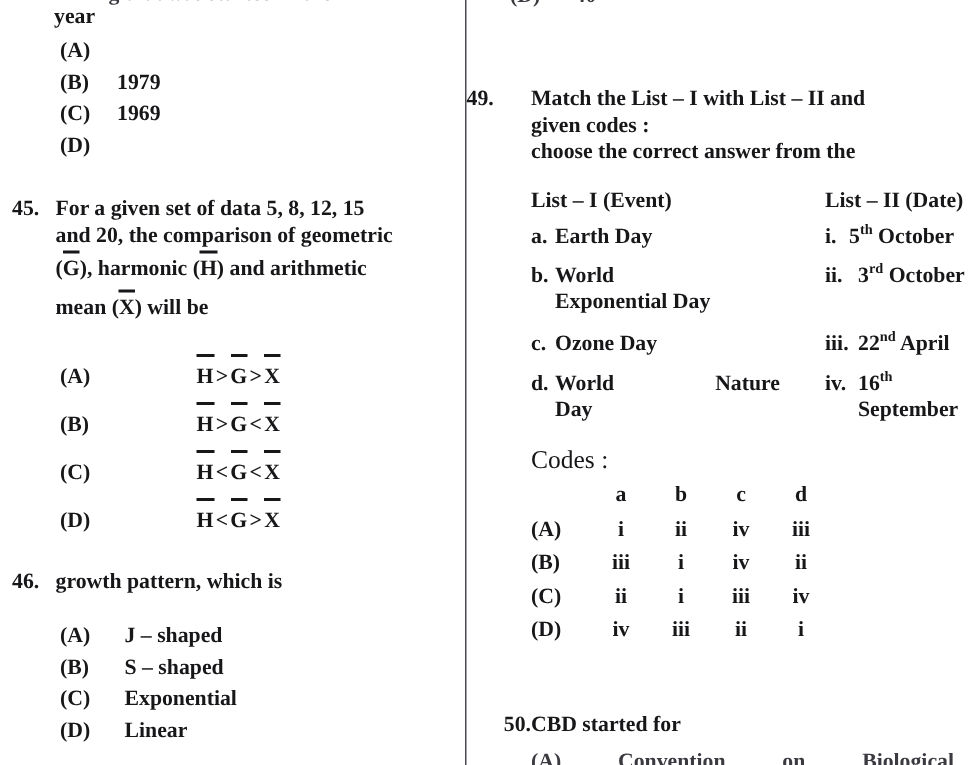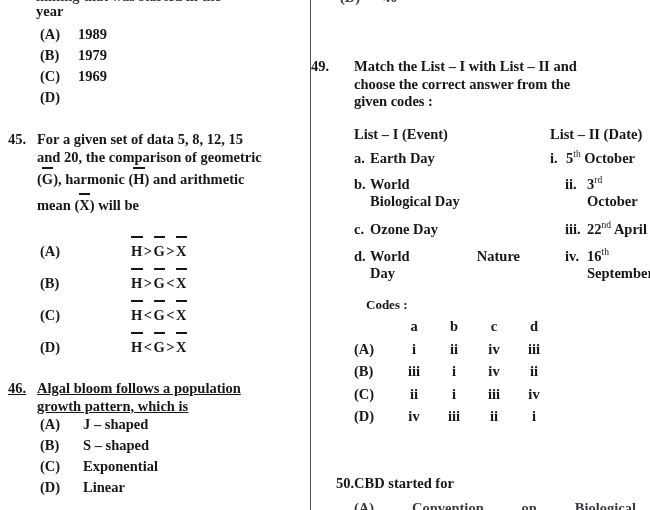--- a/index.html
+++ b/index.html
@@ -114,39 +114,38 @@
     font-size: 14.5px;
     line-height: 17px;
     font-weight: 600;
     display: flex;
     align-items: flex-start;
   }
   .listcell .mk {
     flex: 0 0 auto;
     width: 16px;
   }
-  .listcell .mk.wide { width: 22px; margin-left: 15px; }
+  .listcell .mk.wide { width: 22px; }
   .listcell .tx { flex: 1 1 auto; }
   .listcell .tx.spread {
     display: flex;
     justify-content: space-between;
   }
   sup {
     font-size: 0.66em;
     vertical-align: super;
     line-height: 0;
+    font-weight: bold;
+  }
+
+  
+  .codes-title {
     font-weight: normal;
-  }
-
-  
-  .codes-title {
-    font-weight: bold;
-    font-size: 13px;
+    font-size: 17px;
     margin-bottom: 4px;
-    margin-left: 12px;
   }
   .codes {
     display: grid;
     grid-template-columns: 40px 40px 40px 40px 40px;
     row-gap: 3px;
   }
   .codes .cell {
     font-size: 14.5px;
     line-height: 19.5px;
     font-weight: 600;
@@ -181,21 +180,20 @@
       <div class="q-stem faded">mining that was started in the</div>
     </div>
 
     <div class="q" style="left:36px; top:3px; width:258px;">
       <div class="q-stem">year</div>
     </div>
 
     <div class="q opts" style="left:40px; top:22px; width:250px;">
       <div class="opt" style="line-height:21px;">
         <span class="opt-lbl" style="width:38px;">(A)</span>
-        <span class="opt-txt">1989</span>
       </div>
       <div class="opt" style="line-height:21px;">
         <span class="opt-lbl" style="width:38px;">(B)</span>
         <span class="opt-txt">1979</span>
       </div>
       <div class="opt" style="line-height:21px;">
         <span class="opt-lbl" style="width:38px;">(C)</span>
         <span class="opt-txt">1969</span>
       </div>
       <div class="opt" style="line-height:21px;">
@@ -239,25 +237,24 @@
         </span>
       </div>
       <div class="opt" style="line-height:31px;">
         <span class="opt-lbl" style="width:43px;">(D)</span>
         <span class="mathline">
           <span class="ovl">H</span><span class="rel">&lt;</span><span class="ovl">G</span><span class="rel">&gt;</span><span class="ovl">X</span>
         </span>
       </div>
     </div>
 
-    <div class="q" style="left:8px; top:380px; width:290px;text-decoration:underline;">
+    <div class="q" style="left:8px; top:380px; width:290px;">
       <div class="q-row">
         <span class="q-num" style="width:29px;">46.</span>
         <div class="q-body">
-          <div class="q-stem">Algal  bloom  follows  a  population</div>
           <div class="q-stem">growth pattern, which is</div>
         </div>
       </div>
     </div>
 
     <div class="q" style="left:40px; top:414px; width:250px;">
       <div class="opt" style="line-height:21px;">
         <span class="opt-lbl" style="width:43px;">(A)</span>
         <span class="opt-txt">J – shaped</span>
       </div>
@@ -284,22 +281,22 @@
         <span class="opt-lbl" style="width:43px;">(D)</span>
         <span class="opt-txt">40</span>
       </div>
     </div>
 
     <div class="q" style="left:0px; top:58px; width:320px;">
       <div class="q-row">
         <span class="q-num" style="width:43px;">49.</span>
         <div class="q-body">
           <div class="q-stem">Match  the  List – I with  List – II and</div>
+          <div class="q-stem">given codes :</div>
           <div class="q-stem">choose  the  correct  answer  from  the</div>
-          <div class="q-stem">given codes :</div>
         </div>
       </div>
     </div>
 
     <div class="q" style="left:43px; top:124px; width:300px;">
       <div class="lists">
 
         <div class="lists-hdr">List – I (Event)</div>
         <div class="lists-hdr">List – II (Date)</div>
 
@@ -312,21 +309,21 @@
           <span class="tx">
             <span>5</span><sup>th</sup>
             <span>October</span>
           </span>
         </div>
 
         <div class="listcell" style="padding-top:9px;">
           <span class="mk">b.</span>
           <span class="tx">
             <span>World</span><br>
-            <span>Biological Day</span>
+            <span>Exponential Day</span>
           </span>
         </div>
         <div class="listcell" style="padding-top:9px;">
           <span class="mk wide">ii.</span>
           <span class="tx">
             <span>3</span><sup>rd</sup>
             <span>October</span>
           </span>
         </div>
 

